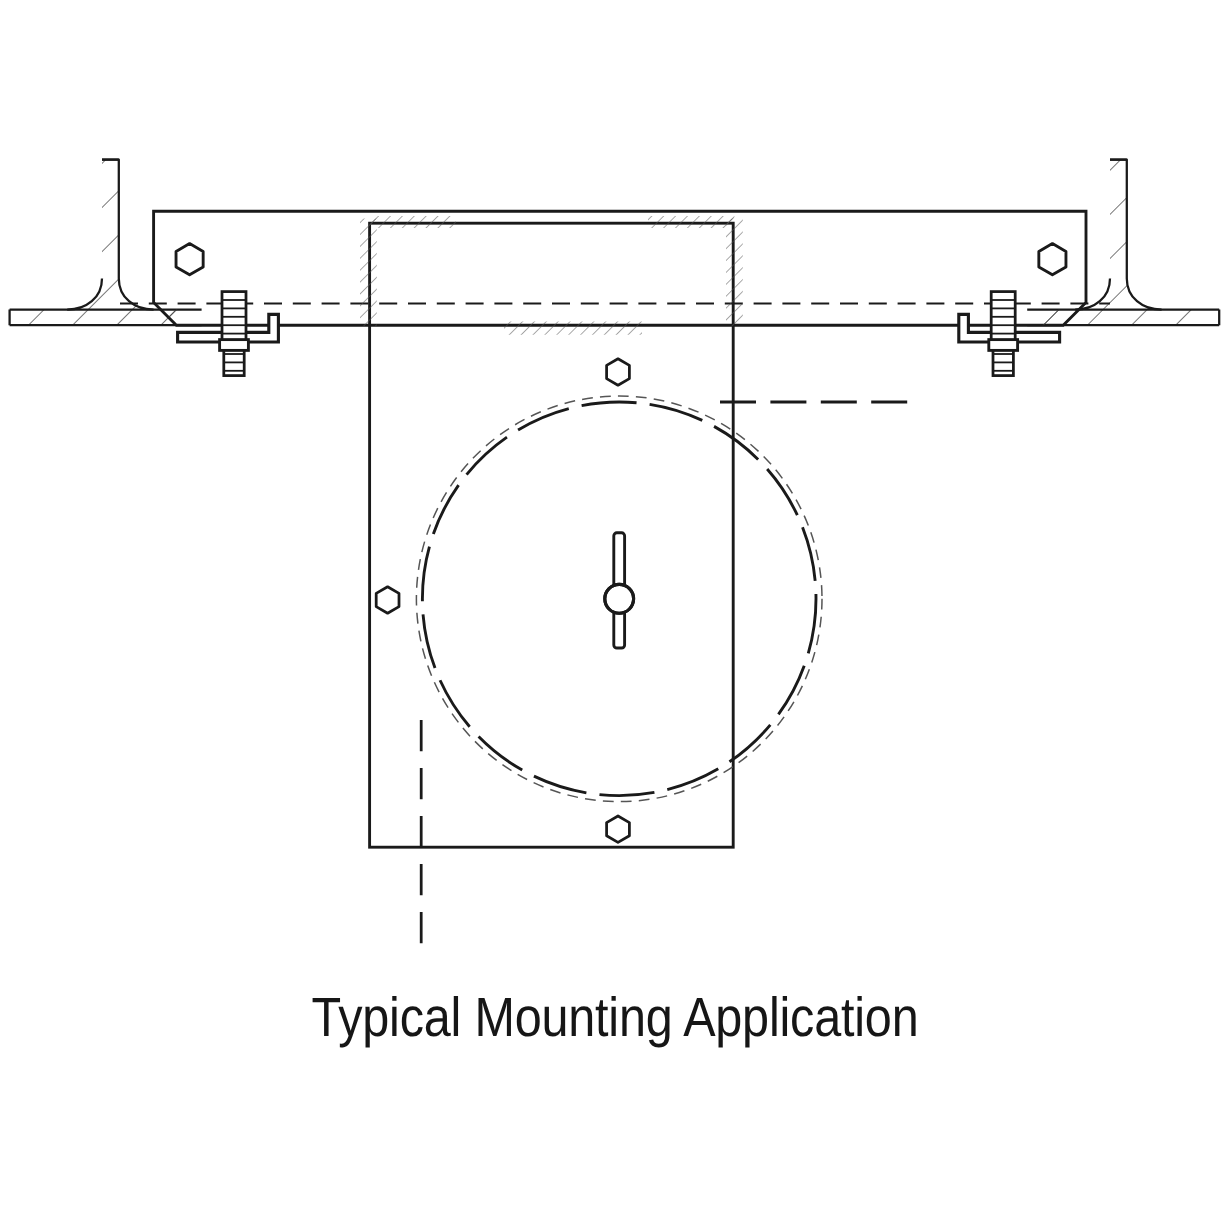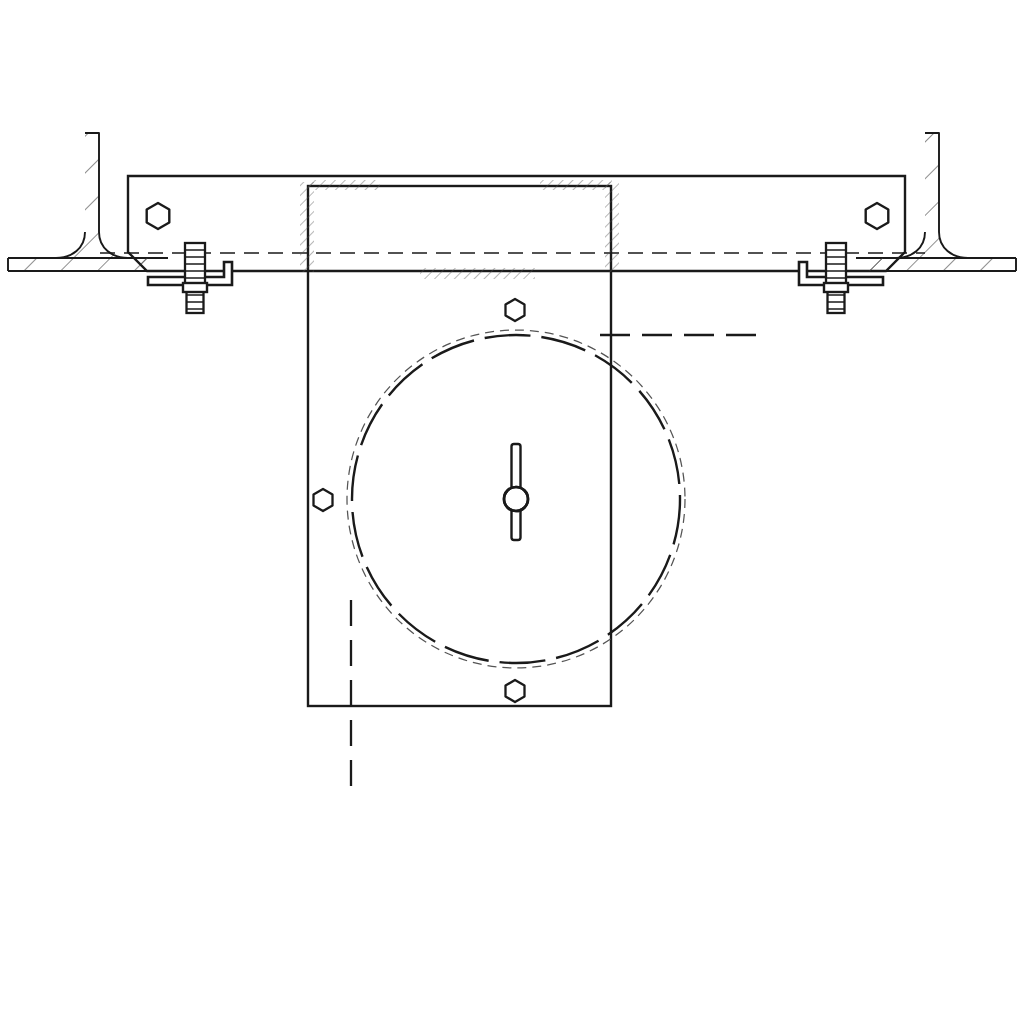--- a/index.html
+++ b/index.html
@@ -217,14 +217,17 @@
       <rect x="824" y="283" width="24" height="9" fill="#ffffff" stroke="#1a1a1a" stroke-width="2.4"></rect>
       <g stroke="#1a1a1a" stroke-width="1.5">
         <line x1="827.5" y1="295" x2="844.5" y2="295"></line>
         <line x1="827.5" y1="302" x2="844.5" y2="302"></line>
         <line x1="827.5" y1="309" x2="844.5" y2="309"></line>
       </g>
     </g>
 
   </svg>
 
+  <div id="caption-layer">
+    <span id="caption-text">Typical Mounting Application</span>
+  </div>
 
 </div>
 
 </body></html>

